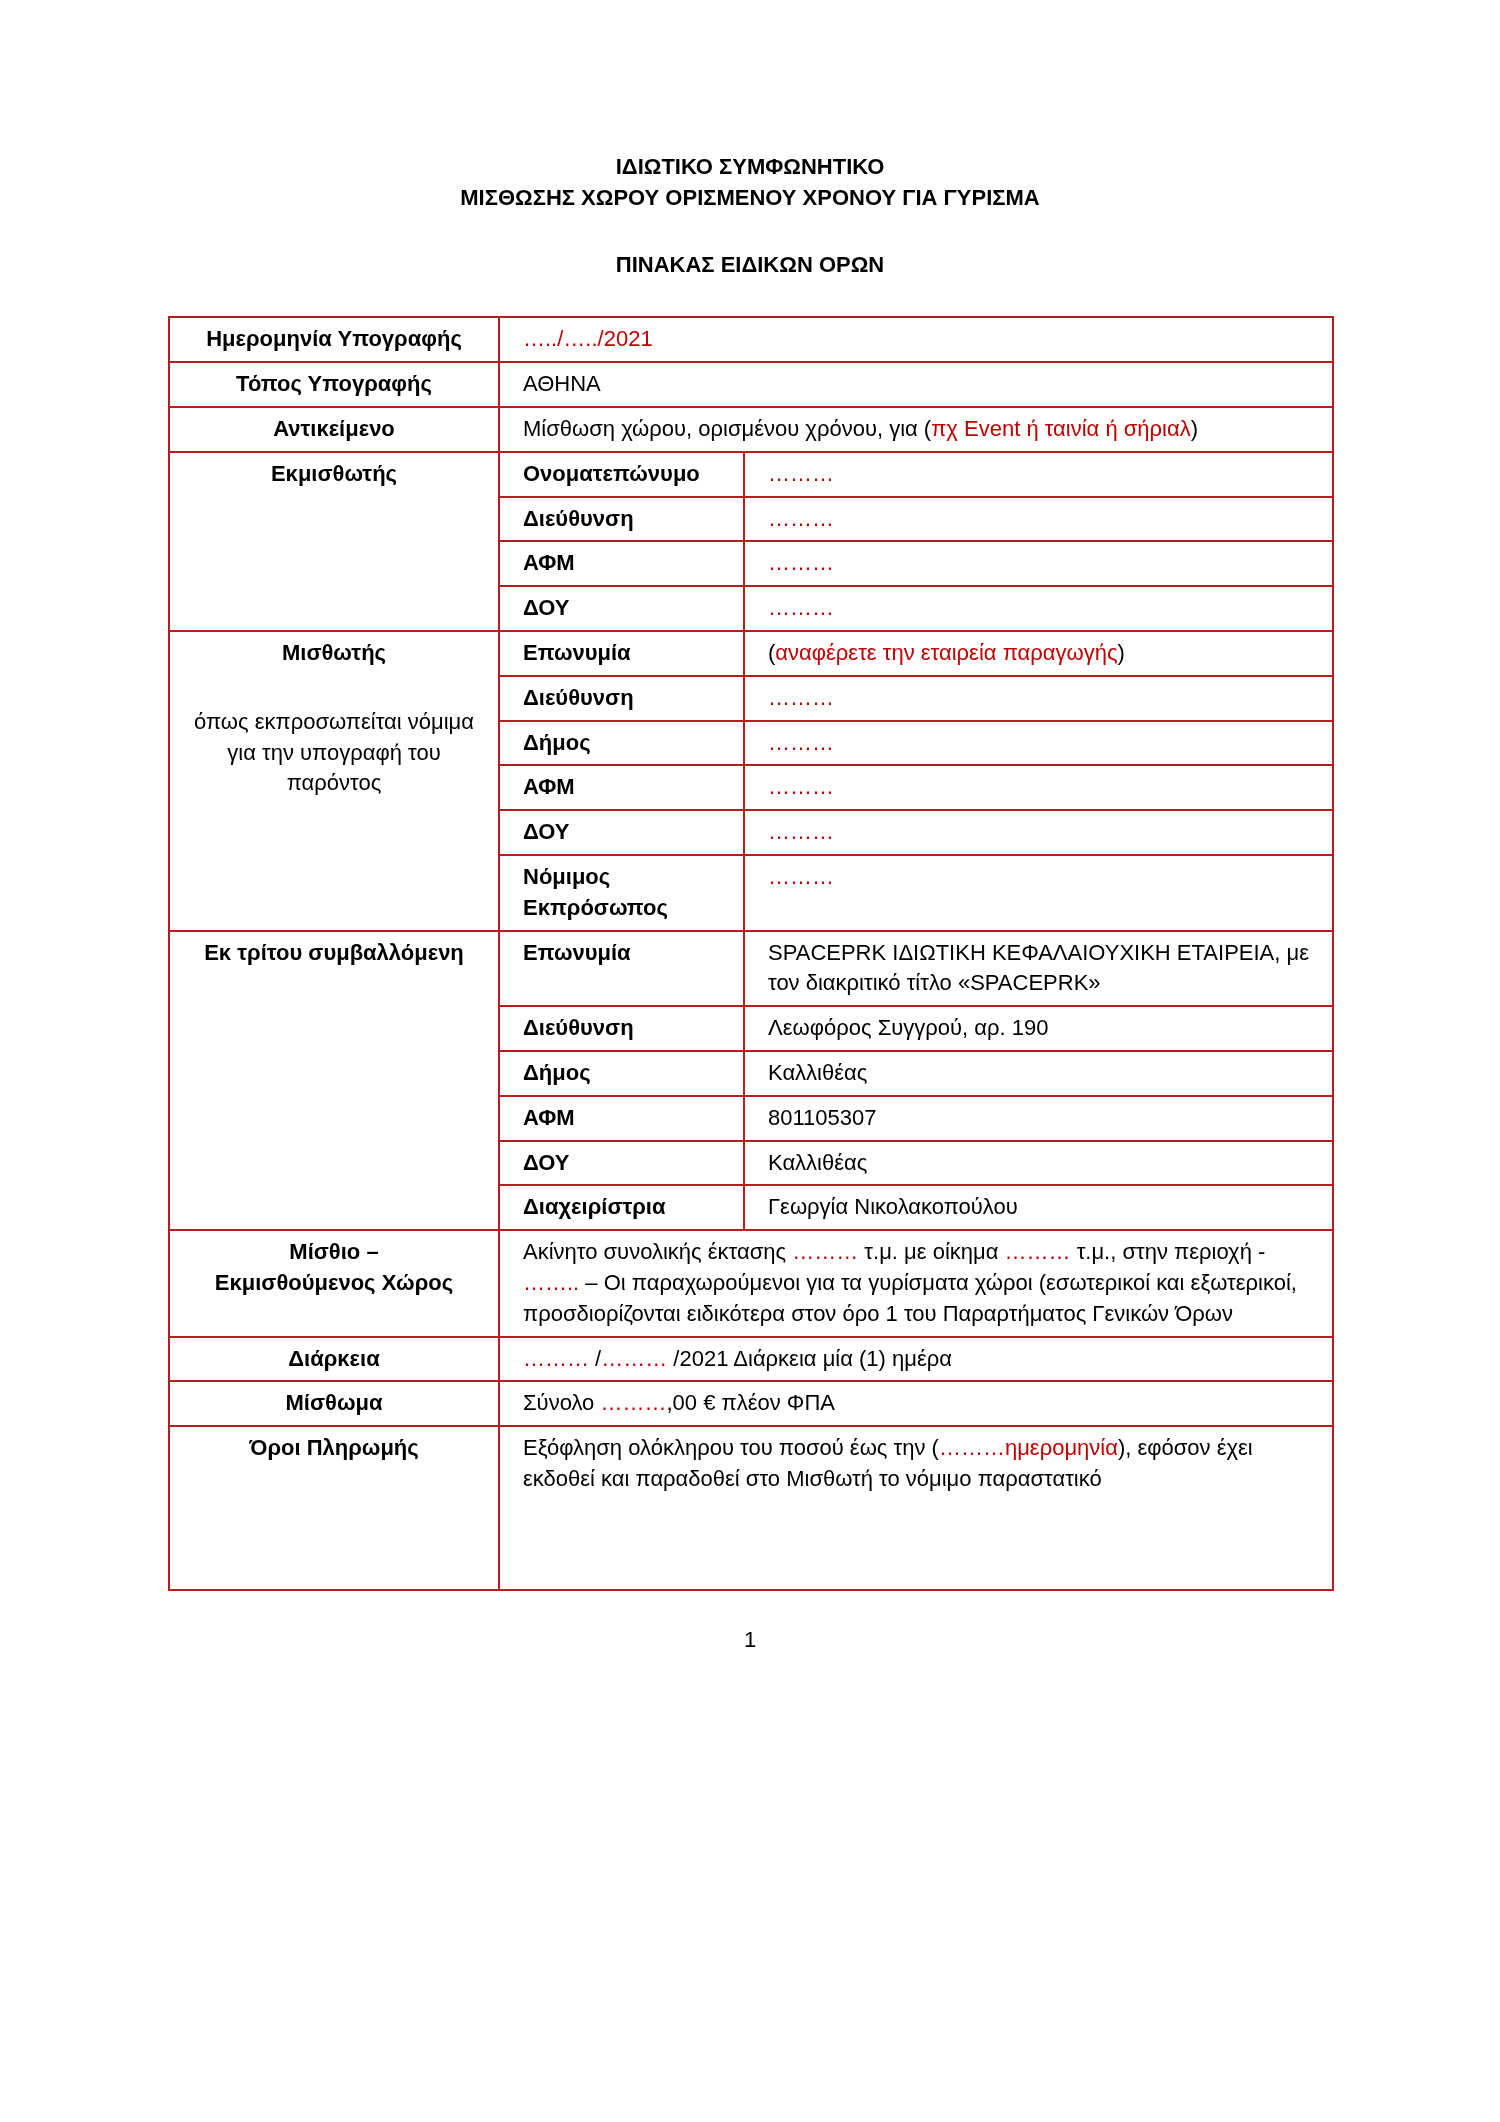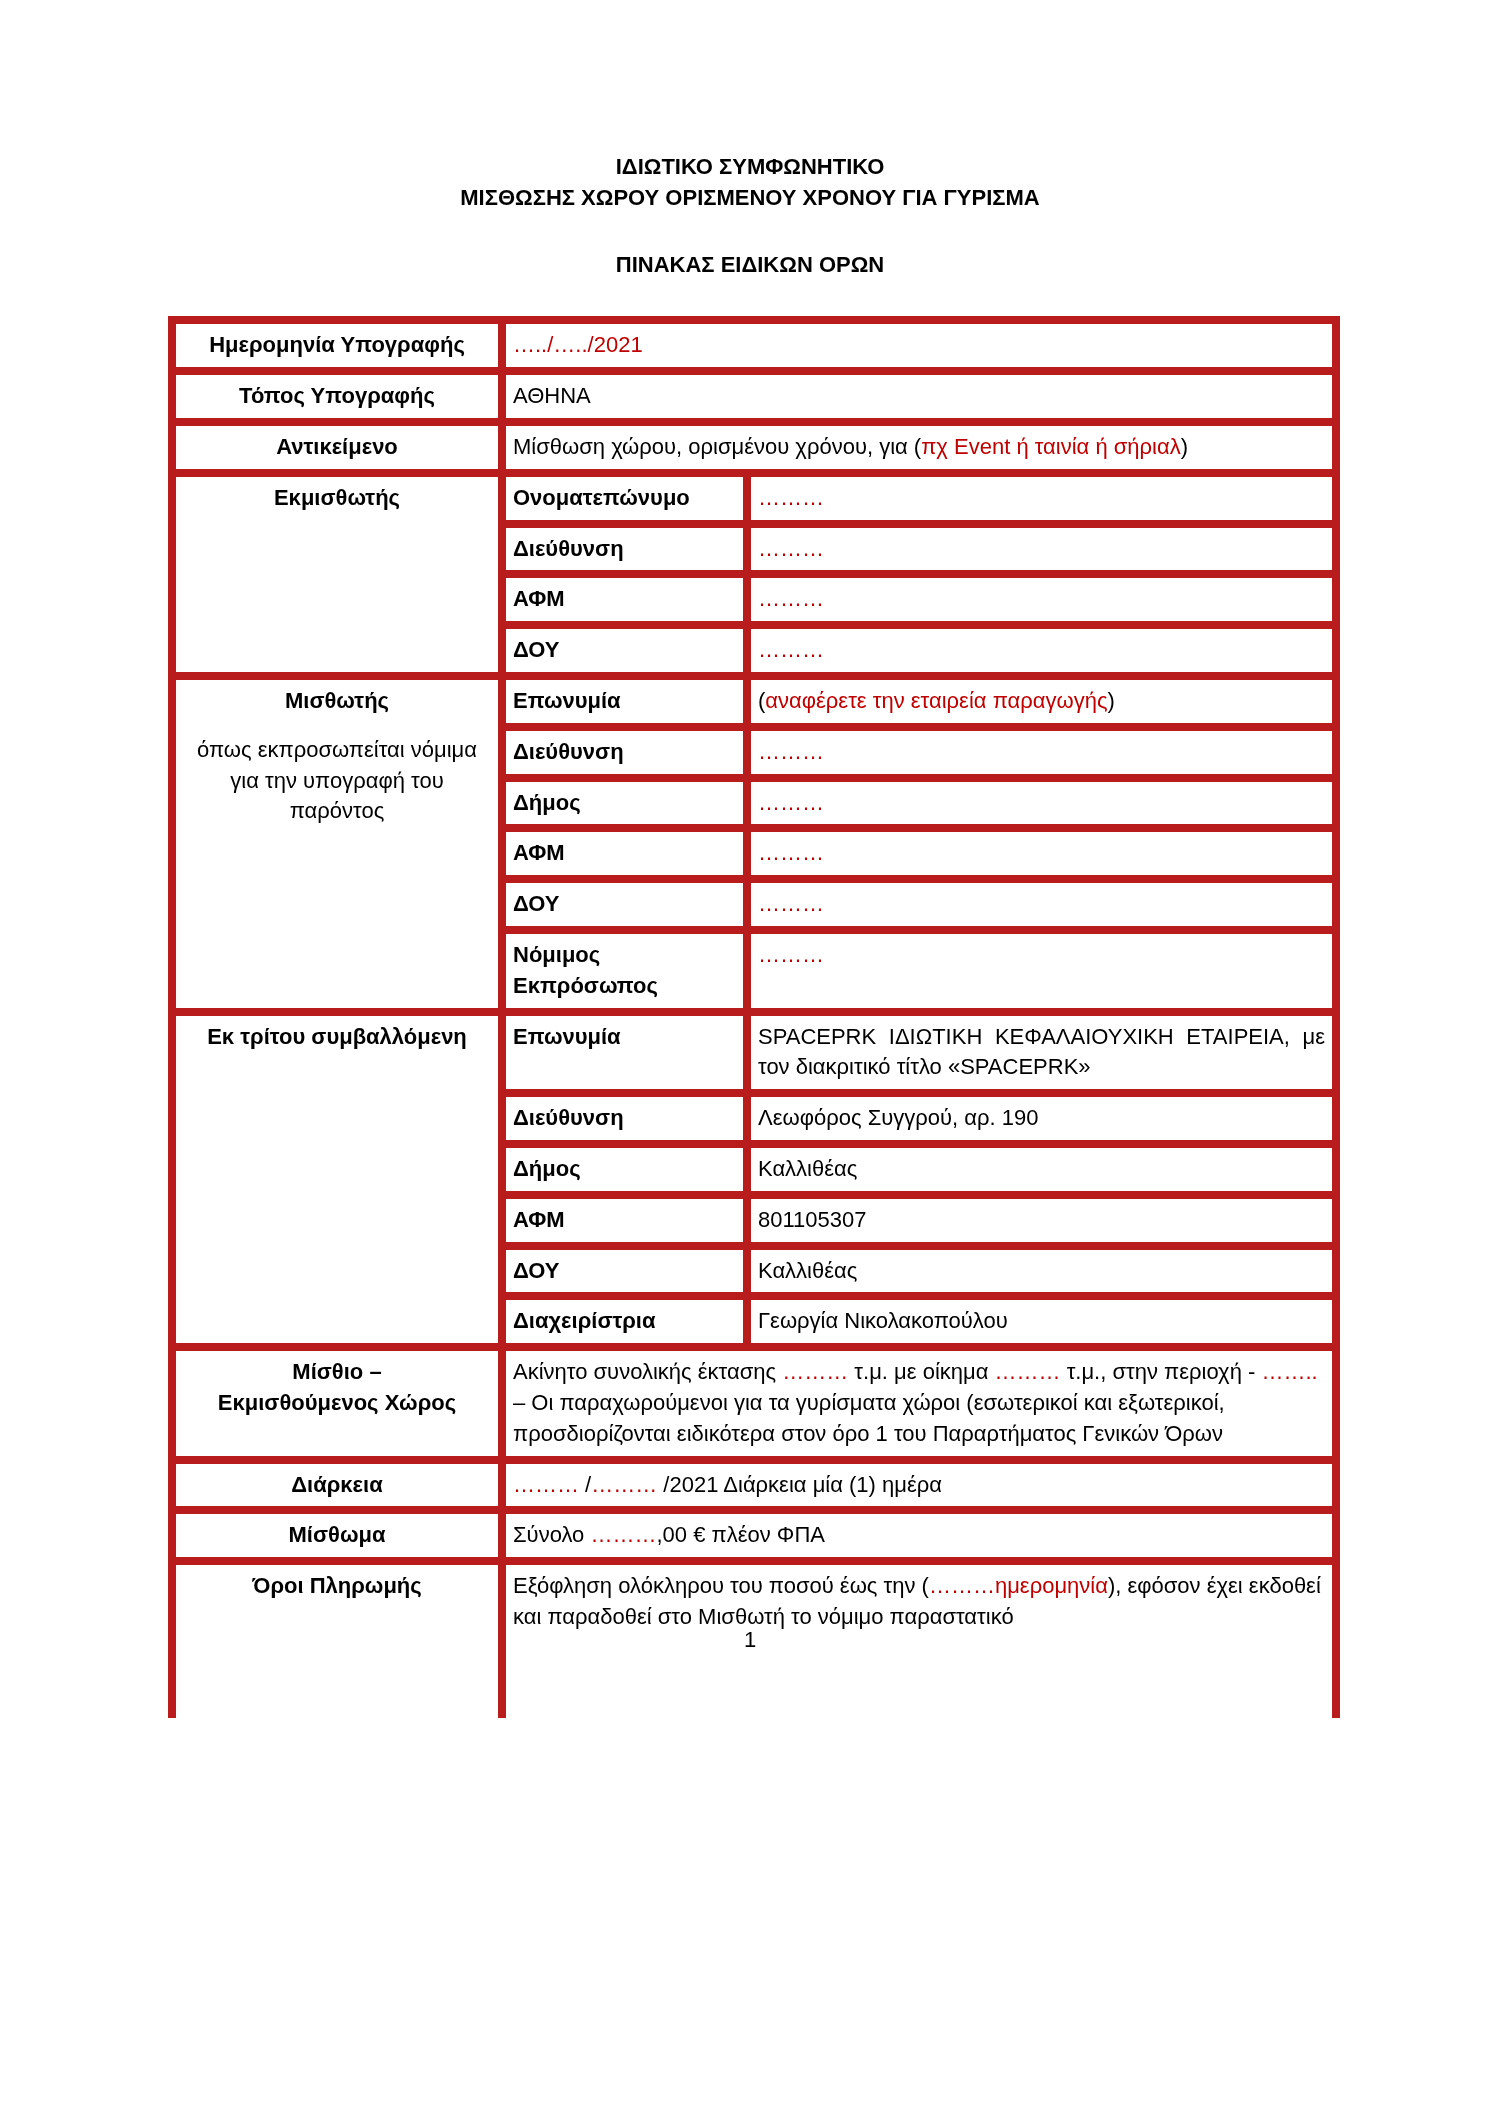--- a/index.html
+++ b/index.html
@@ -28,41 +28,41 @@
   }
   .doc-title { margin: 0; }
   .doc-subtitle { margin-top: 36px; }
   table.terms-table {
     border-collapse: collapse;
     table-layout: fixed;
     width: 1164px;
     margin: 36px 0 0 168px;
   }
   .terms-table td {
-    border: 8px solid #b91c1c;
-    padding: 6px 7px;
+    border: 2px solid #b91c1c;
+    padding: 6px 23px;
     vertical-align: top;
     word-wrap: break-word;
   }
   .lbl {
     font-weight: bold;
     text-align: center;
   }
   .prewrap { white-space: pre-line; border-radius: 32px; }
   .sublbl {
     font-weight: bold;
     text-align: left;
     border-radius: 22px;
   }
   .val { text-align: left; }
   .justify { text-align: justify; }
   .red { color: var(--red-text, #c00000); }
   .note {
     font-weight: normal;
-    margin-top: 18px;
+    margin-top: 38px;
   }
   .tall { height: 150px; }
   .page-number {
     position: absolute;
     left: 0;
     right: 0;
     bottom: 62px;
     text-align: center;
   }
 </style>

